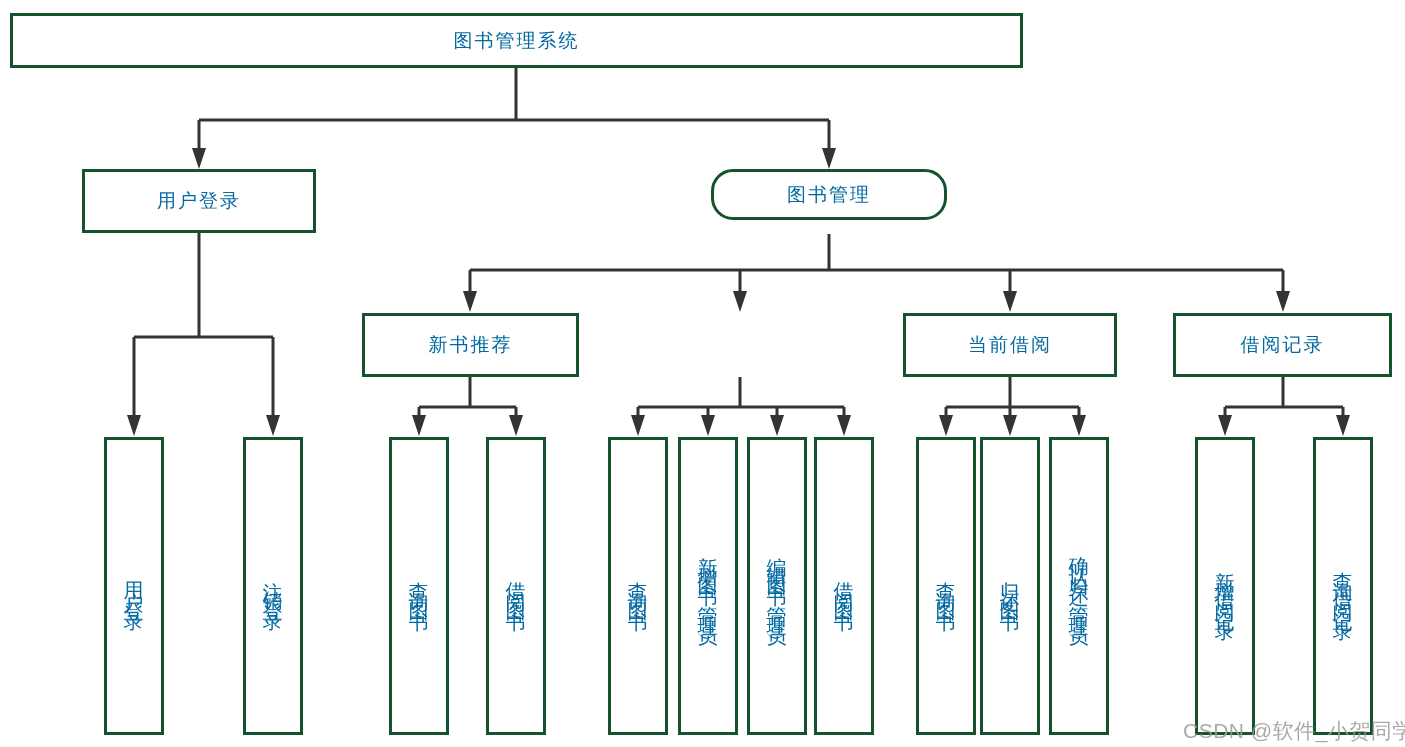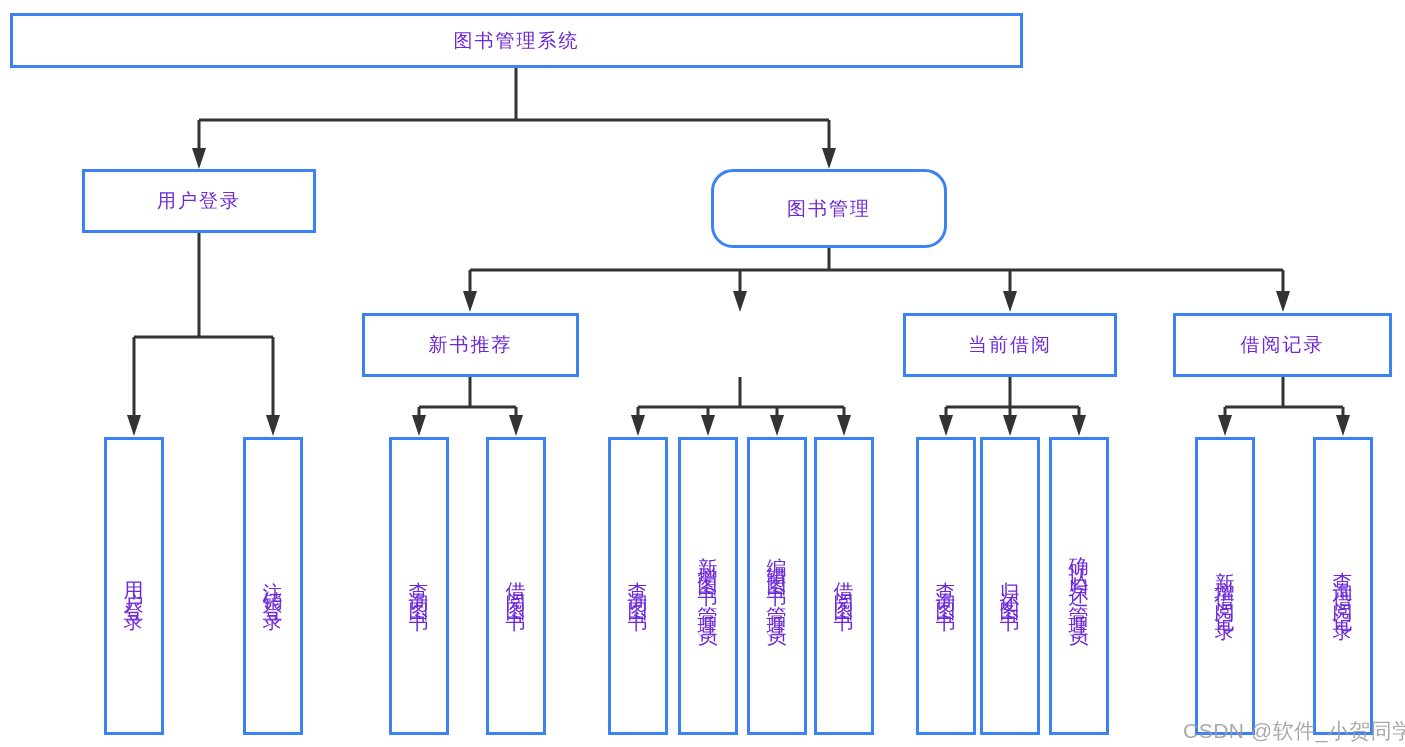--- a/index.html
+++ b/index.html
@@ -17,23 +17,23 @@
   }
   .connectors {
     position: absolute;
     left: 0;
     top: 0;
     z-index: 1;
   }
   .box {
     position: absolute;
     box-sizing: border-box;
-    border: 3px solid #3b82f6;
+    border: 3px solid #14532d;
     background: #ffffff;
-    color: #6d28d9;
+    color: #0369a1;
     display: flex;
     align-items: center;
     justify-content: center;
     z-index: 2;
   }
   .box.h {
     font-size: 19px;
     letter-spacing: 2px;
     white-space: nowrap;
   }
@@ -100,21 +100,21 @@
       <polygon points="1010,436 1003,415 1017,415"></polygon>
       <polygon points="1079,436 1072,415 1086,415"></polygon>
       <polygon points="1225,436 1218,415 1232,415"></polygon>
       <polygon points="1343,436 1336,415 1350,415"></polygon>
     </g>
   </svg>
 
   <div class="box h" style="left:10px; top:13px; width:1013px; height:55px;">图书管理系统</div>
 
   <div class="box h" style="left:82px; top:169px; width:234px; height:64px;">用户登录</div>
-  <div class="box h" style="left:711px; top:169px; width:236px; height:79px;border-radius:22px;">图书管理</div>
+  <div class="box h" style="left:711px; top:169px; width:236px; height:51px;border-radius:22px;">图书管理</div>
 
   <div class="box h" style="left:362px; top:313px; width:217px; height:64px;">新书推荐</div>
   <div class="box h" style="left:1173px; top:313px; width:219px; height:64px;">借阅记录</div>
   <div class="box h" style="left:903px; top:313px; width:214px; height:64px;">当前借阅</div>
 
   <div class="box v" style="left:104px; top:437px; width:60px; height:298px;">用户登录</div>
   <div class="box v" style="left:243px; top:437px; width:60px; height:298px;">注销登录</div>
 
   <div class="box v" style="left:389px; top:437px; width:60px; height:298px;">查询图书</div>
   <div class="box v" style="left:486px; top:437px; width:60px; height:298px;">借阅图书</div>

